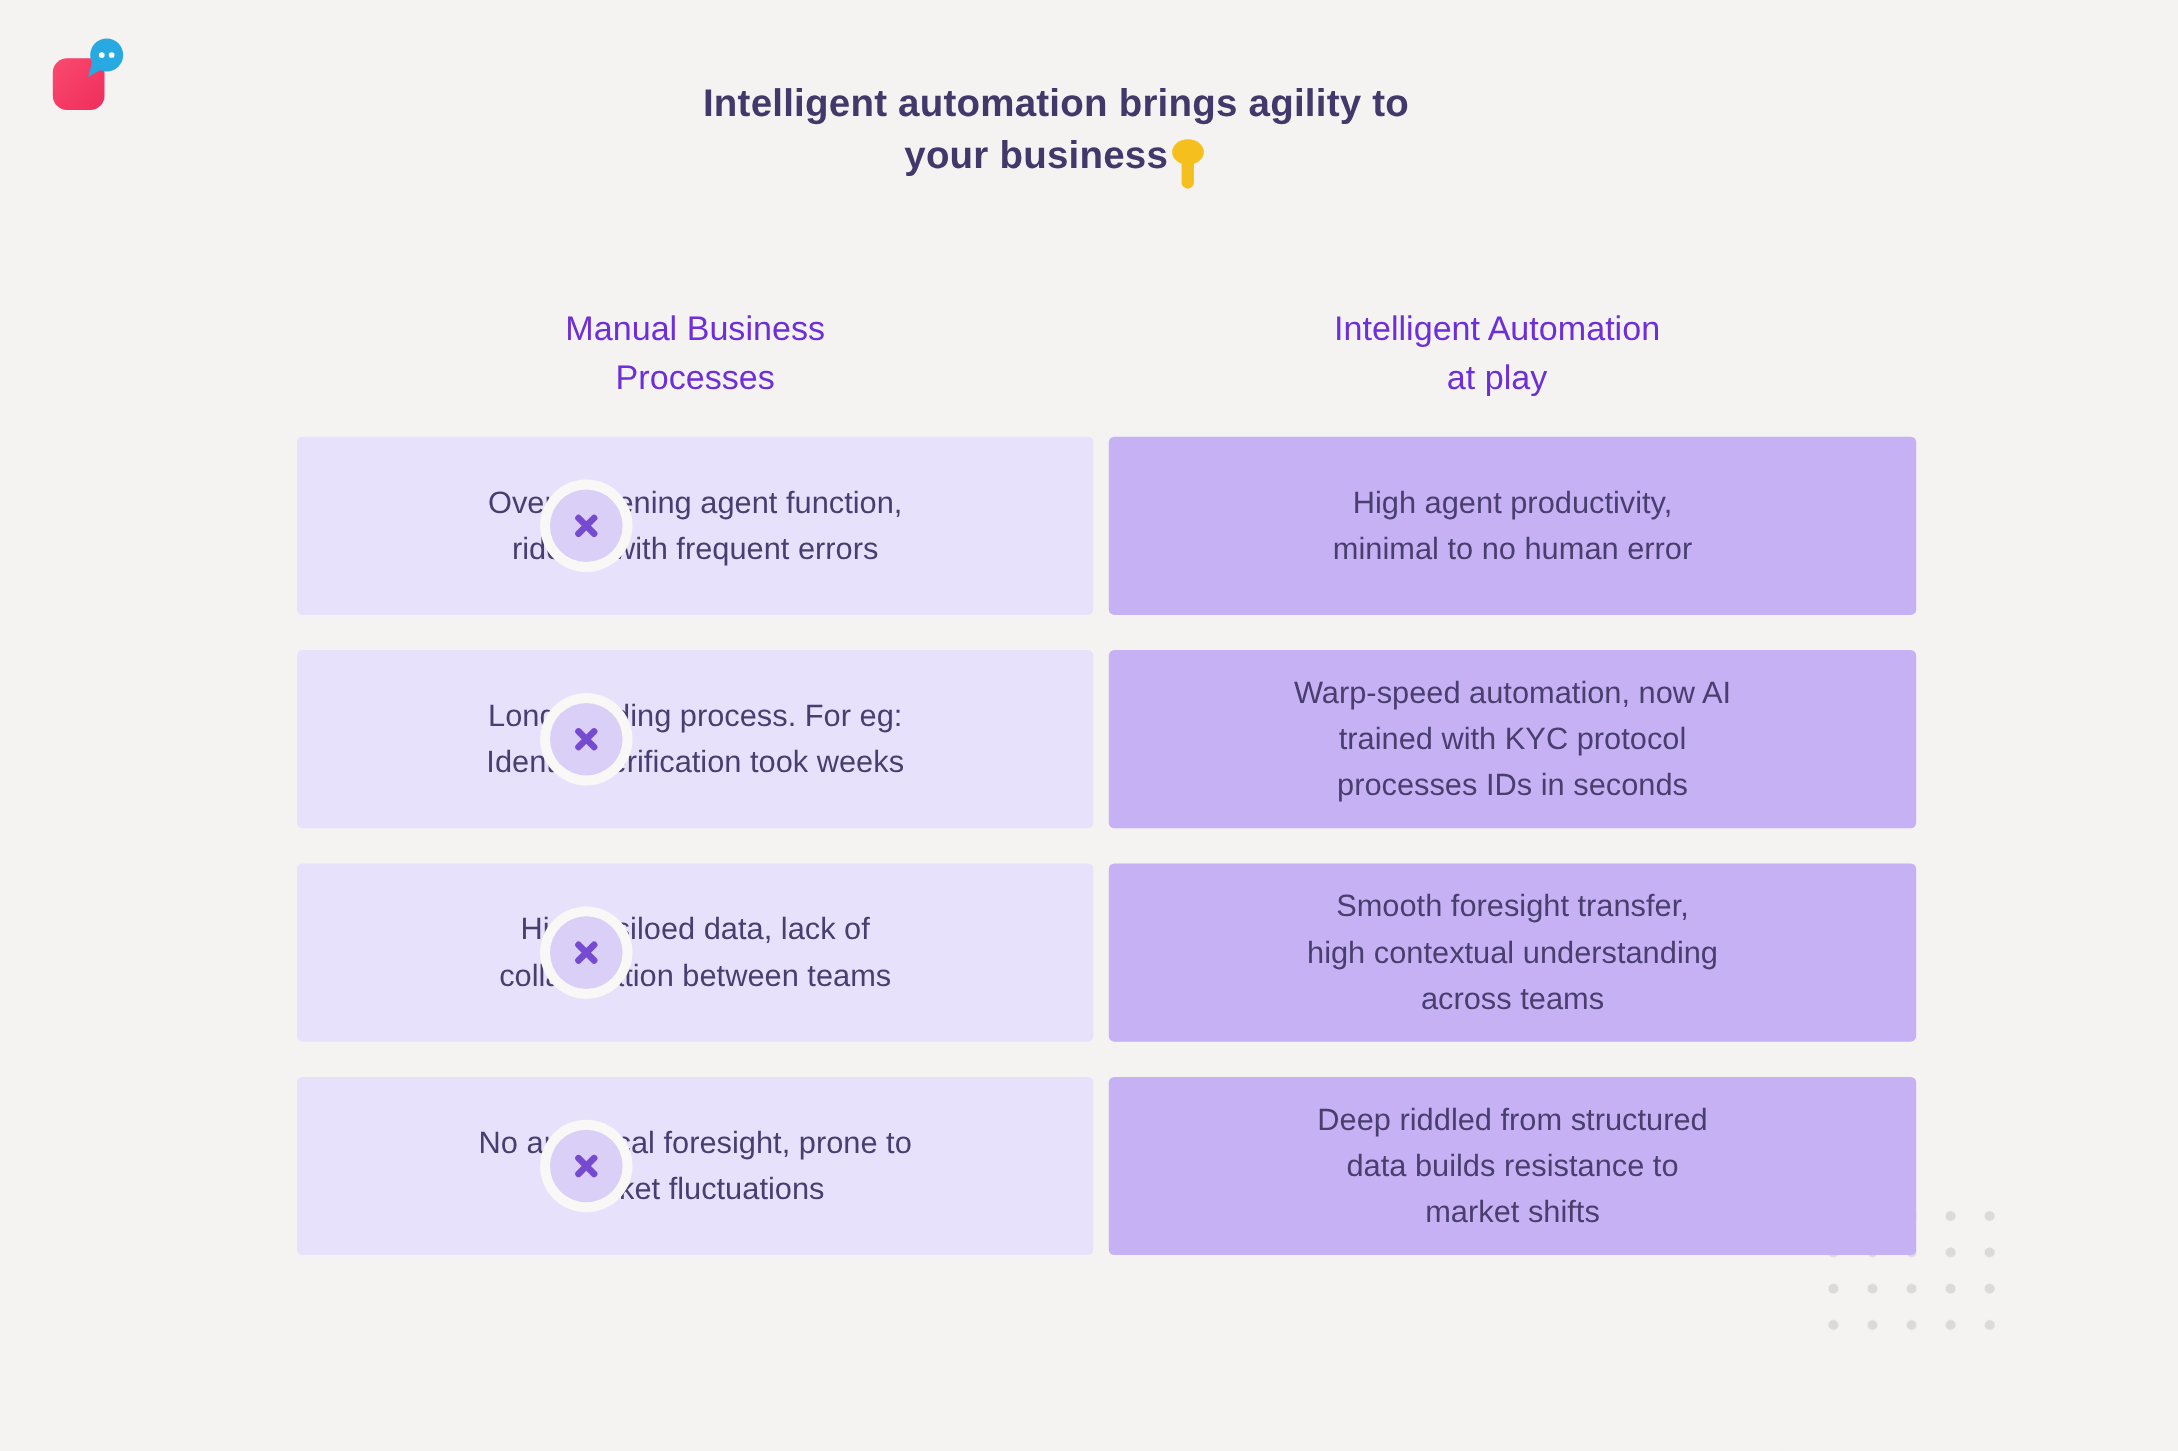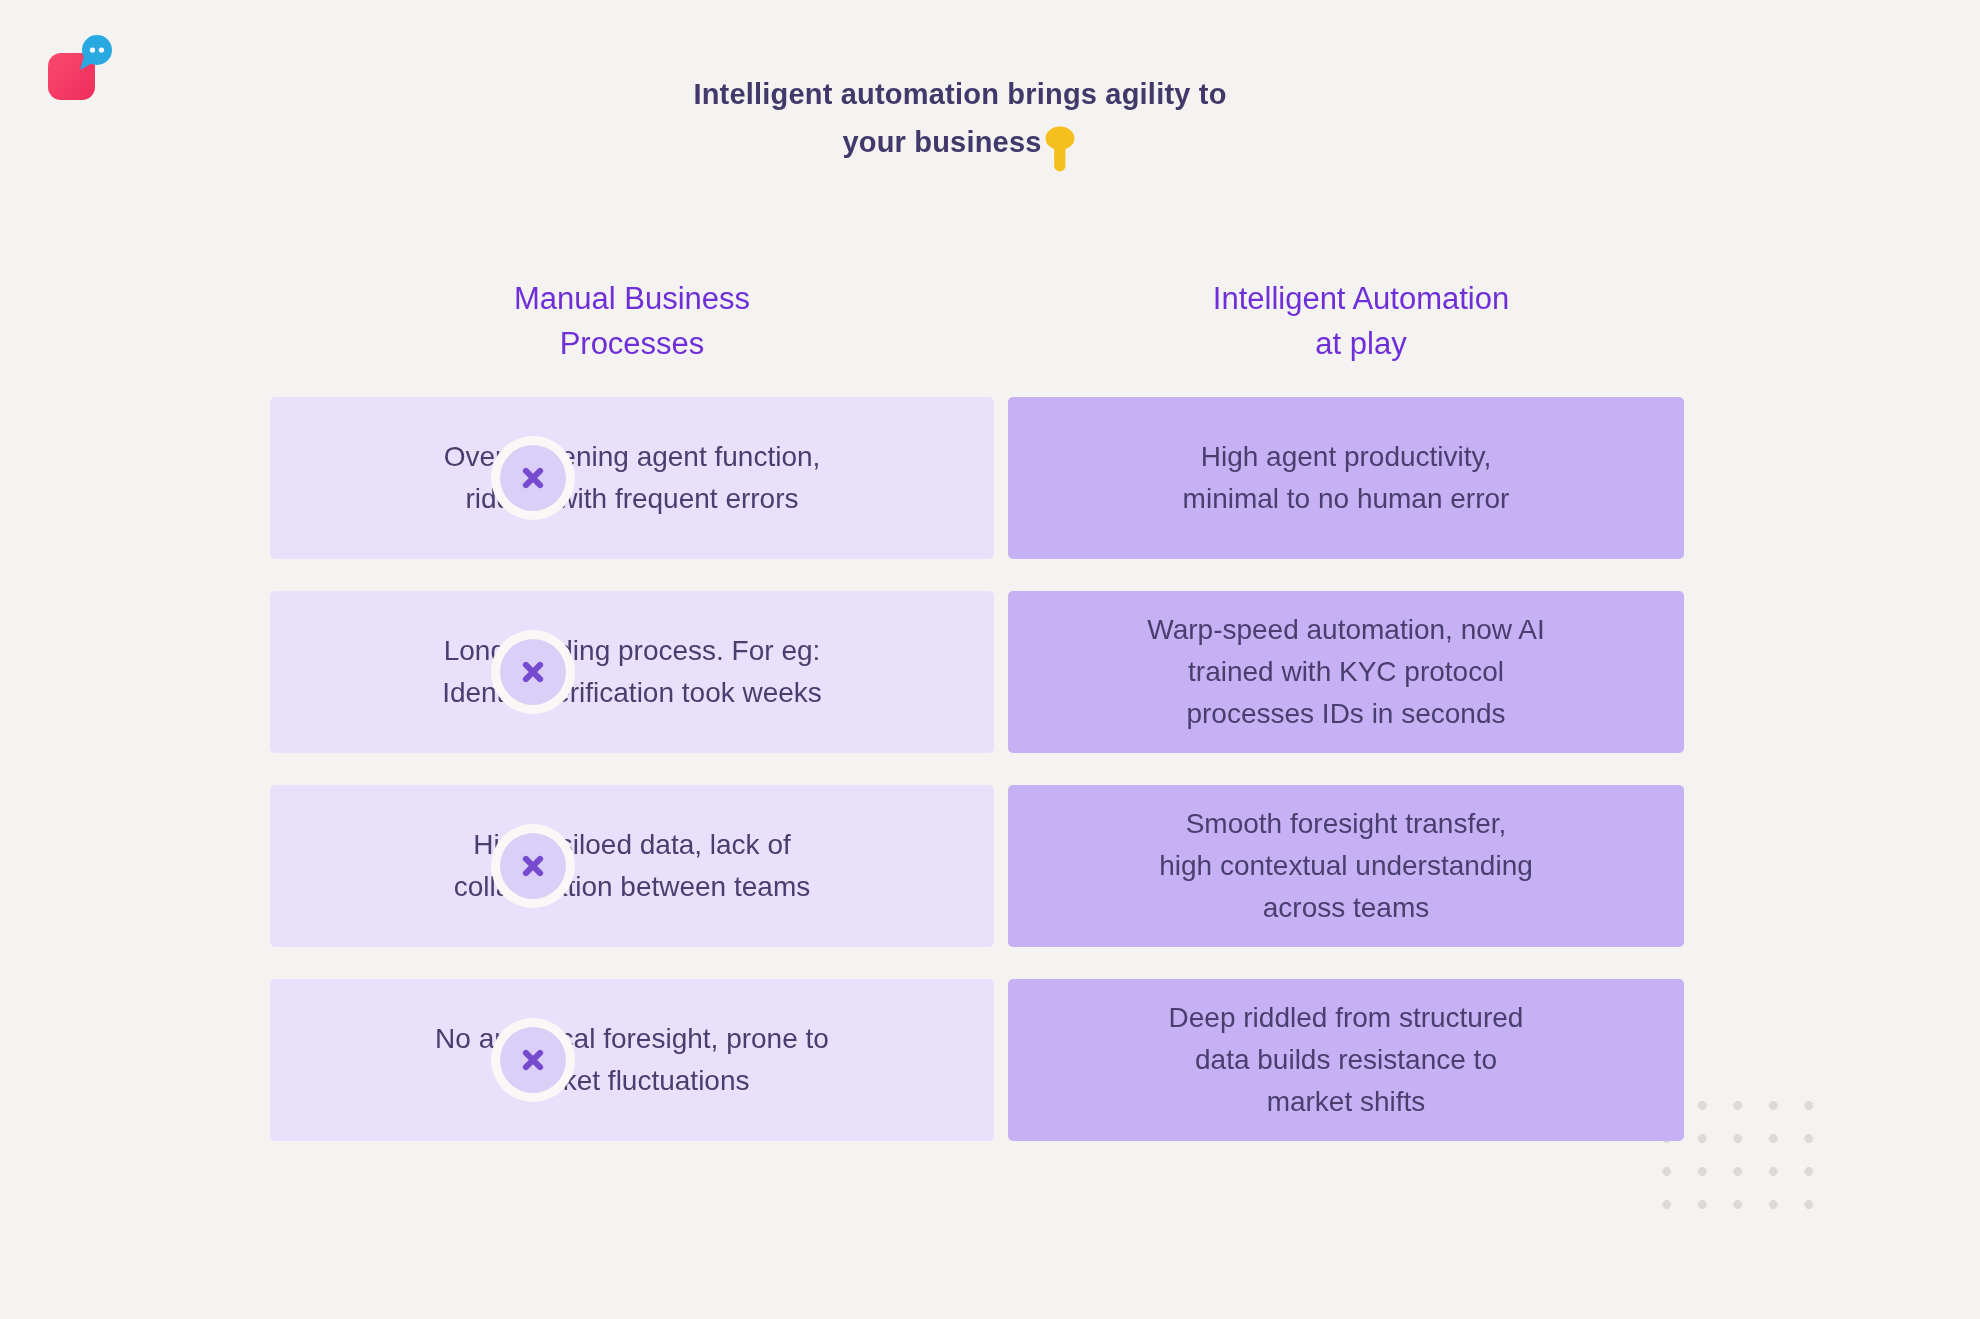--- a/index.html
+++ b/index.html
@@ -11,21 +11,21 @@
     font-family:"Liberation Sans","DejaVu Sans",sans-serif;
   }
 
   
   .logo{position:absolute;left:44px;top:28px;width:80px;height:80px;}
 
   
   .title{
     position:absolute;top:70px;left:0;width:1920px;
     text-align:center;
-    font-size:29px;font-weight:700;line-height:48px;
+    font-size:35px;font-weight:700;line-height:48px;
     color:var(--title-text,#42396a);
     letter-spacing:.2px;
   }
   .title-line2{display:inline-flex;align-items:flex-start;}
   .pointer-icon{margin-top:6px;}
 
   
   .col-head{
     position:absolute;top:276px;
     text-align:center;
@@ -46,21 +46,21 @@
 
   
   .rows{position:absolute;top:397px;left:0;right:0;z-index:1;}
   .row{position:relative;height:162px;margin-bottom:32px;}
   .card{
     position:absolute;top:0;height:162px;border-radius:5px;
     display:flex;align-items:center;justify-content:center;
     box-sizing:border-box;
   }
   .card-manual{left:270px;width:724px;background:var(--manual-card-bg,#e7e1fb);padding:0 70px;}
-  .card-automation{left:1008px;width:676px;background:var(--automation-card-bg,#c5b1f4);padding:0 103px;}
+  .card-automation{left:1008px;width:734px;background:var(--automation-card-bg,#c5b1f4);padding:0 103px;}
   .card-text{
     margin:0;text-align:center;
     font-size:28px;font-weight:500;line-height:42px;
     color:var(--card-text,#493e6e);
     white-space:pre-line;
   }
 
   
   .badge{
     position:absolute;border-radius:50%;

